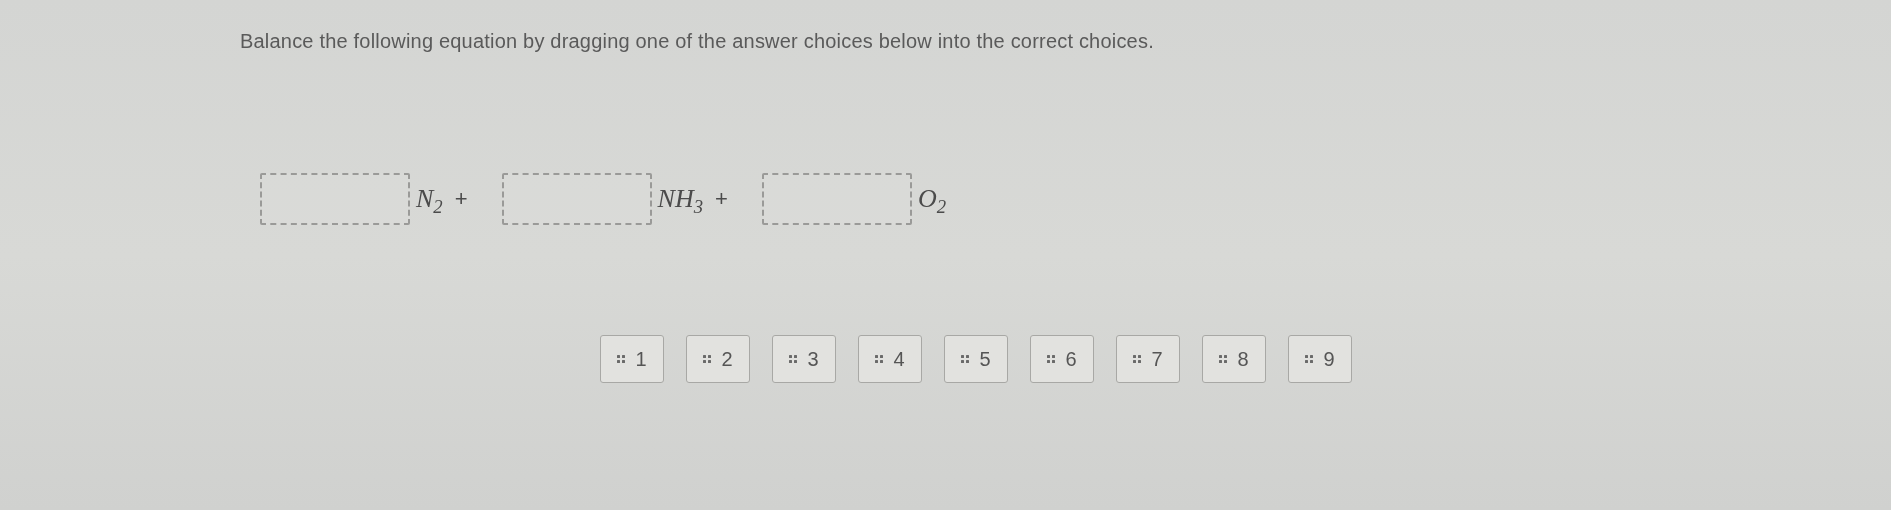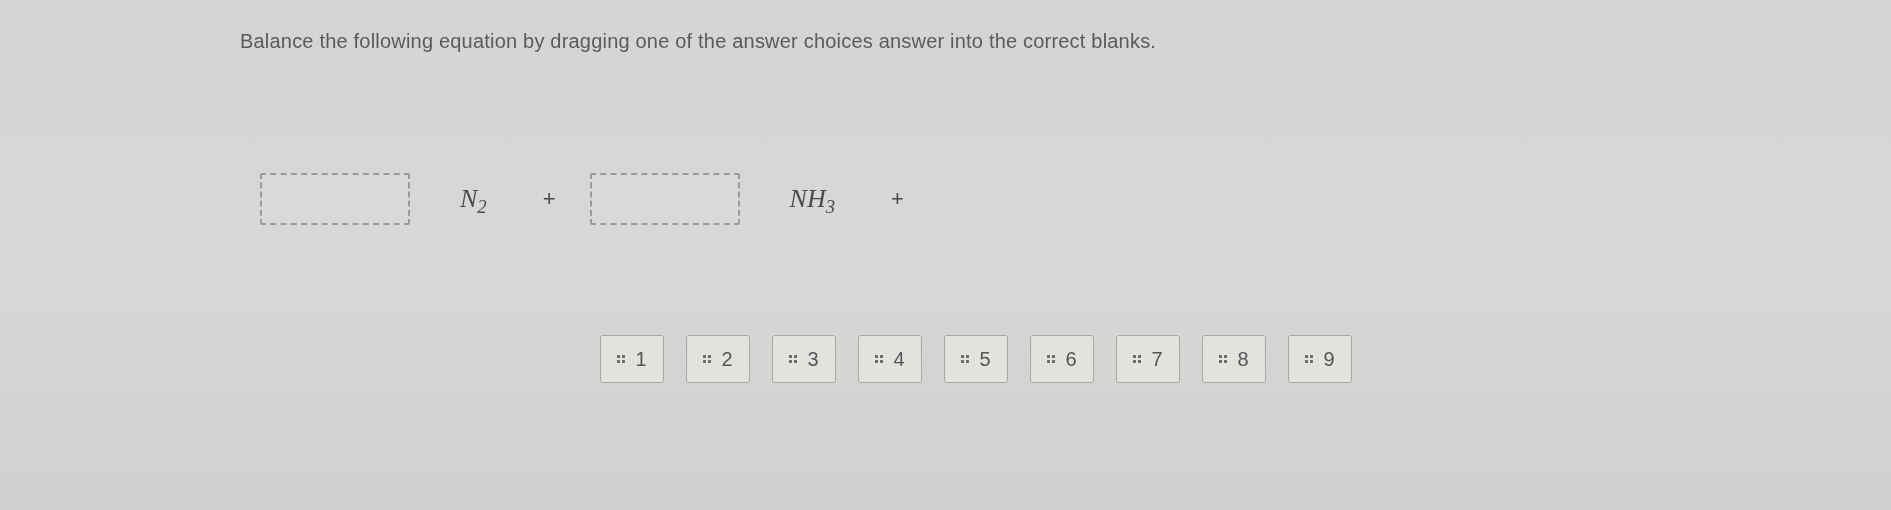--- a/index.html
+++ b/index.html
@@ -40,21 +40,20 @@
       background: rgba(255,255,255,0.05);
       border-radius: 2px;
     }
     .term {
       font-size: 26px;
       font-style: italic;
       font-family: 'Times New Roman', serif;
       color: #4b4b4b;
       padding: 0 6px;
       white-space: nowrap;
-      margin-left: 44px;
     }
     .term sub {
       font-size: 0.72em;
       vertical-align: sub;
       line-height: 0;
     }
     .plus {
       font-style: normal;
       font-family: Arial, sans-serif;
       font-size: 22px;
@@ -105,41 +104,47 @@
       border-radius: 0.5px;
     }
     .choice-label {
       font-family: Arial, sans-serif;
     }
   </style>
 </head>
 <body>
 
 <div class="content">
-  <div class="instruction">Balance the following equation by dragging one of the answer choices answer into the correct blanks.</div>
+  <div class="instruction">Balance the following equation by dragging one of the answer choices below into the correct choices.</div>
 
   <div class="equation-row">
 
     <div class="group">
       <div class="blank"></div>
       <span class="term">
         <span>N</span><sub>2</sub>
       </span>
       <span class="term plus">+</span>
     </div>
 
 
     <div class="group">
       <div class="blank"></div>
       <span class="term">
         <span>NH</span><sub>3</sub>
       </span>
       <span class="term plus">+</span>
     </div>
 
+    <div class="group">
+      <div class="blank"></div>
+      <span class="term">
+        <span>O</span><sub>2</sub>
+      </span>
+    </div>
 
   </div>
 
   <div class="choices-row">
     <div class="choice">
       <span class="drag-handle">
           <span></span>
           <span></span>
           <span></span>
           <span></span>

